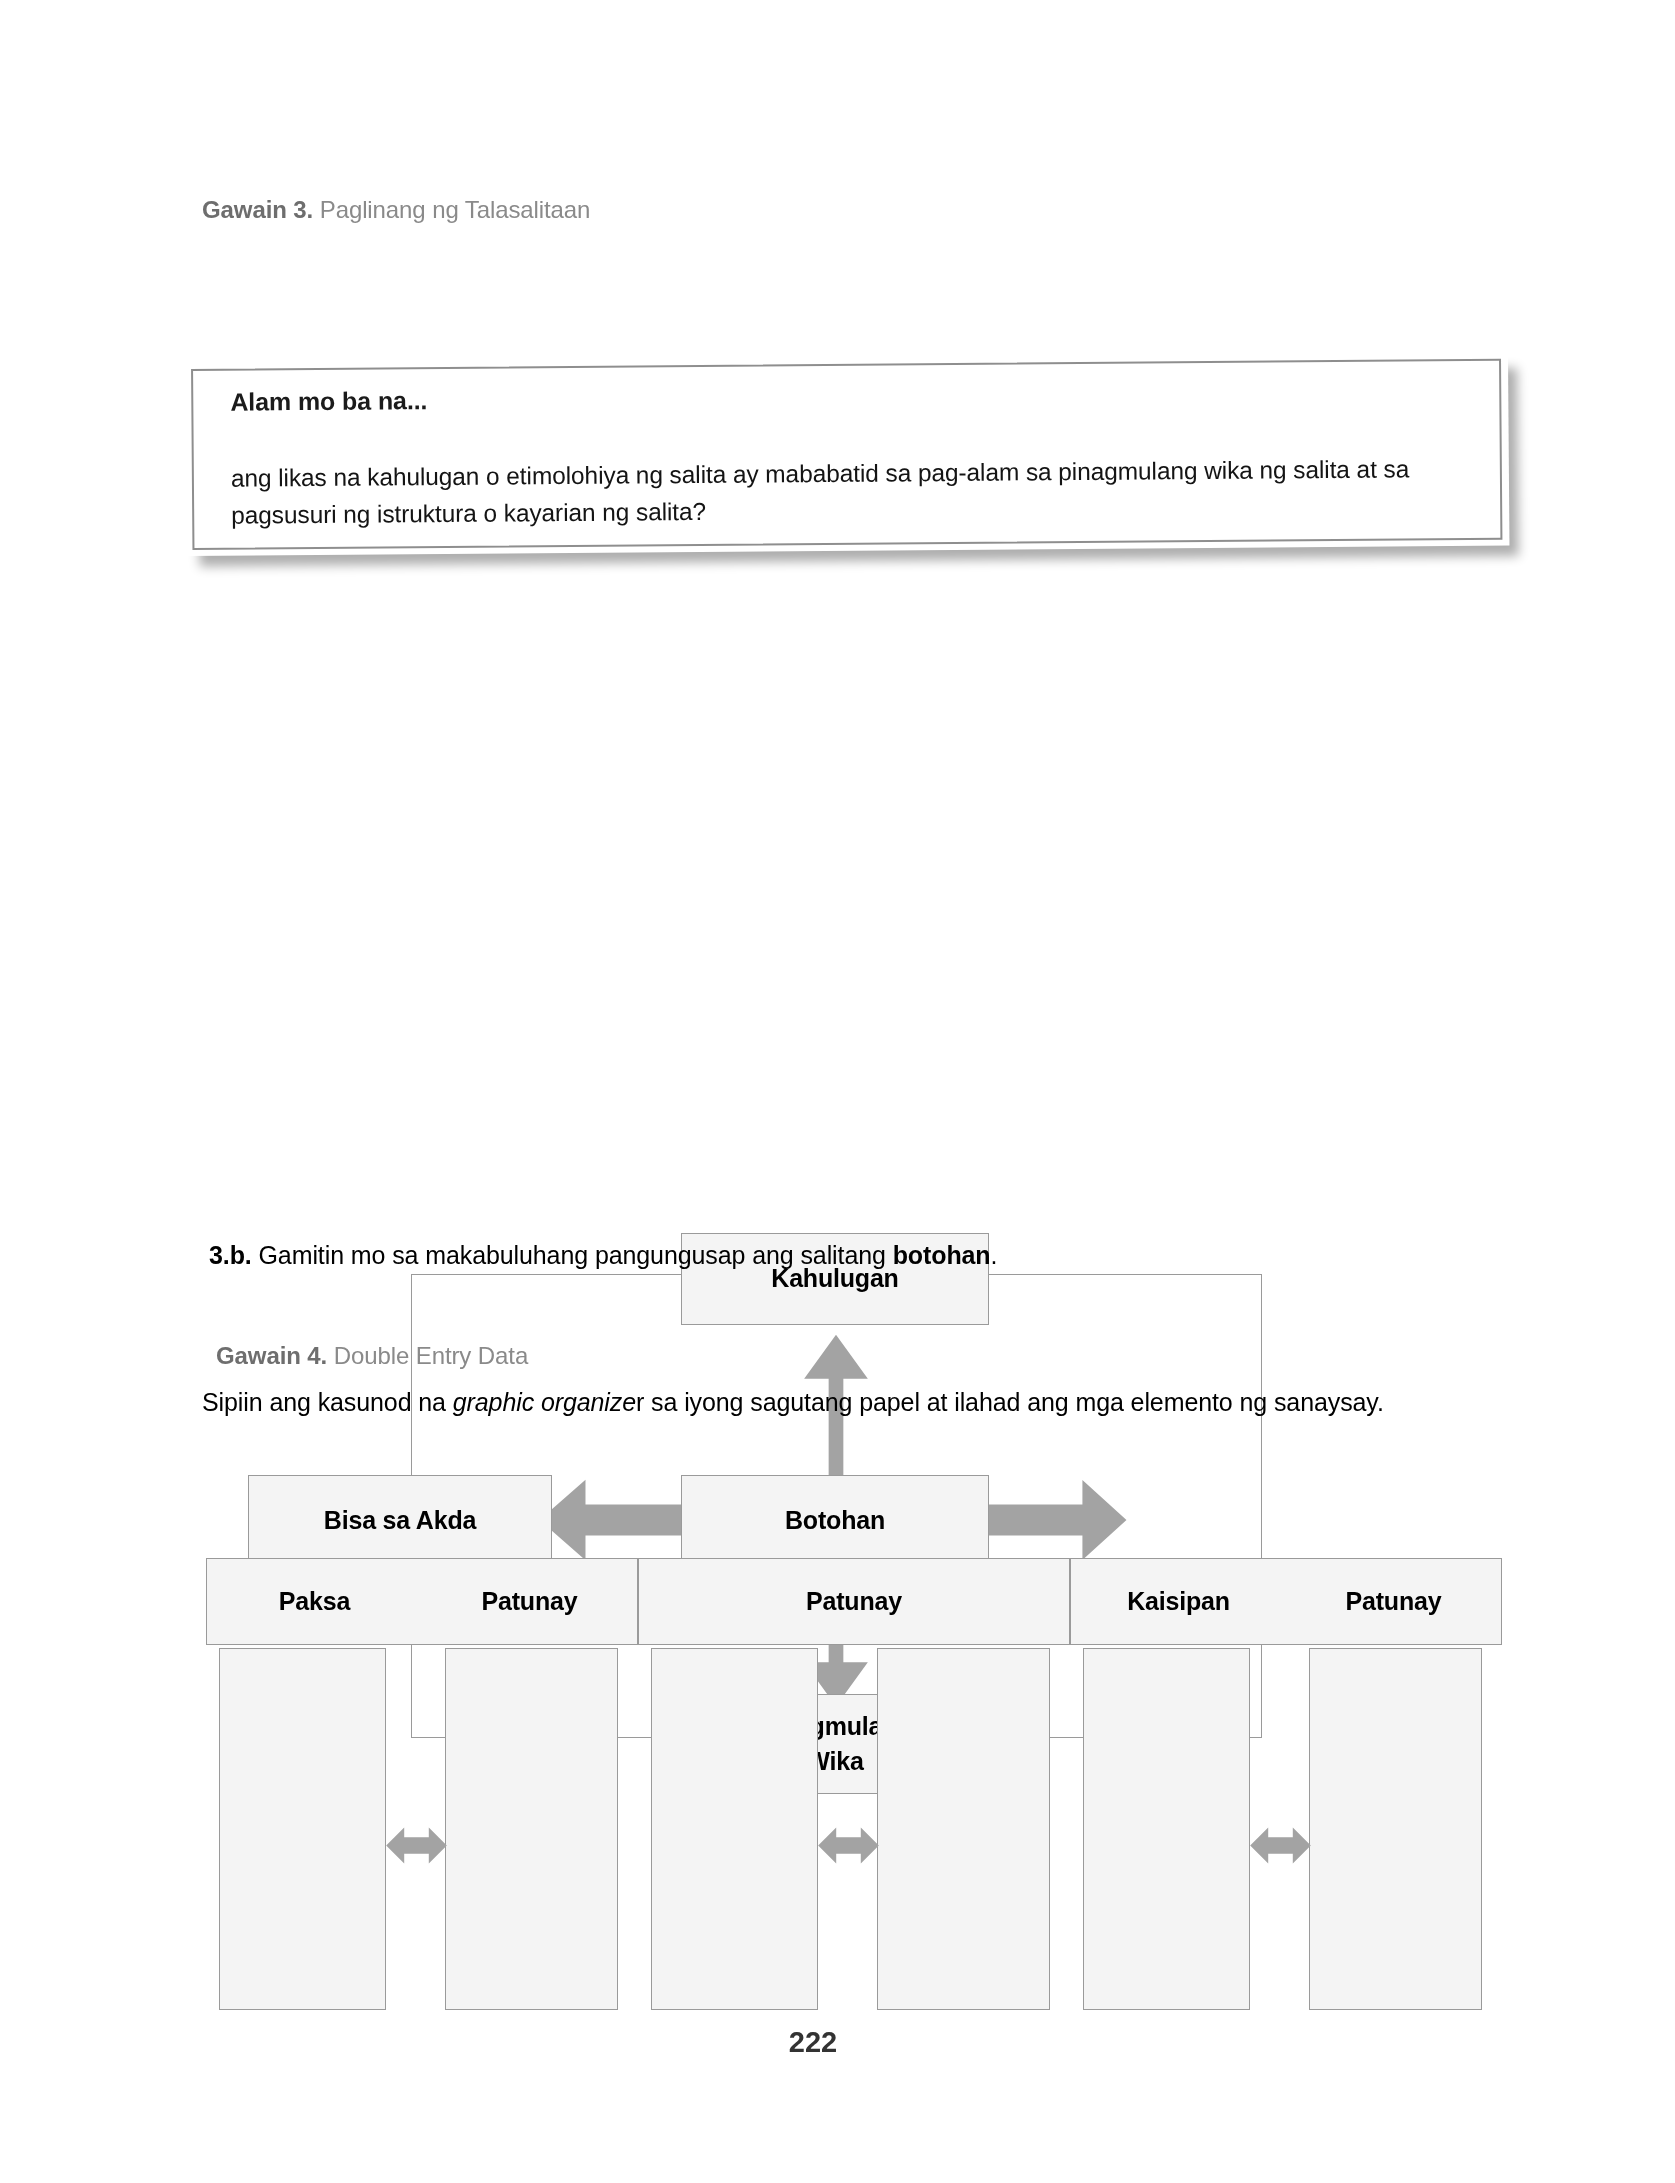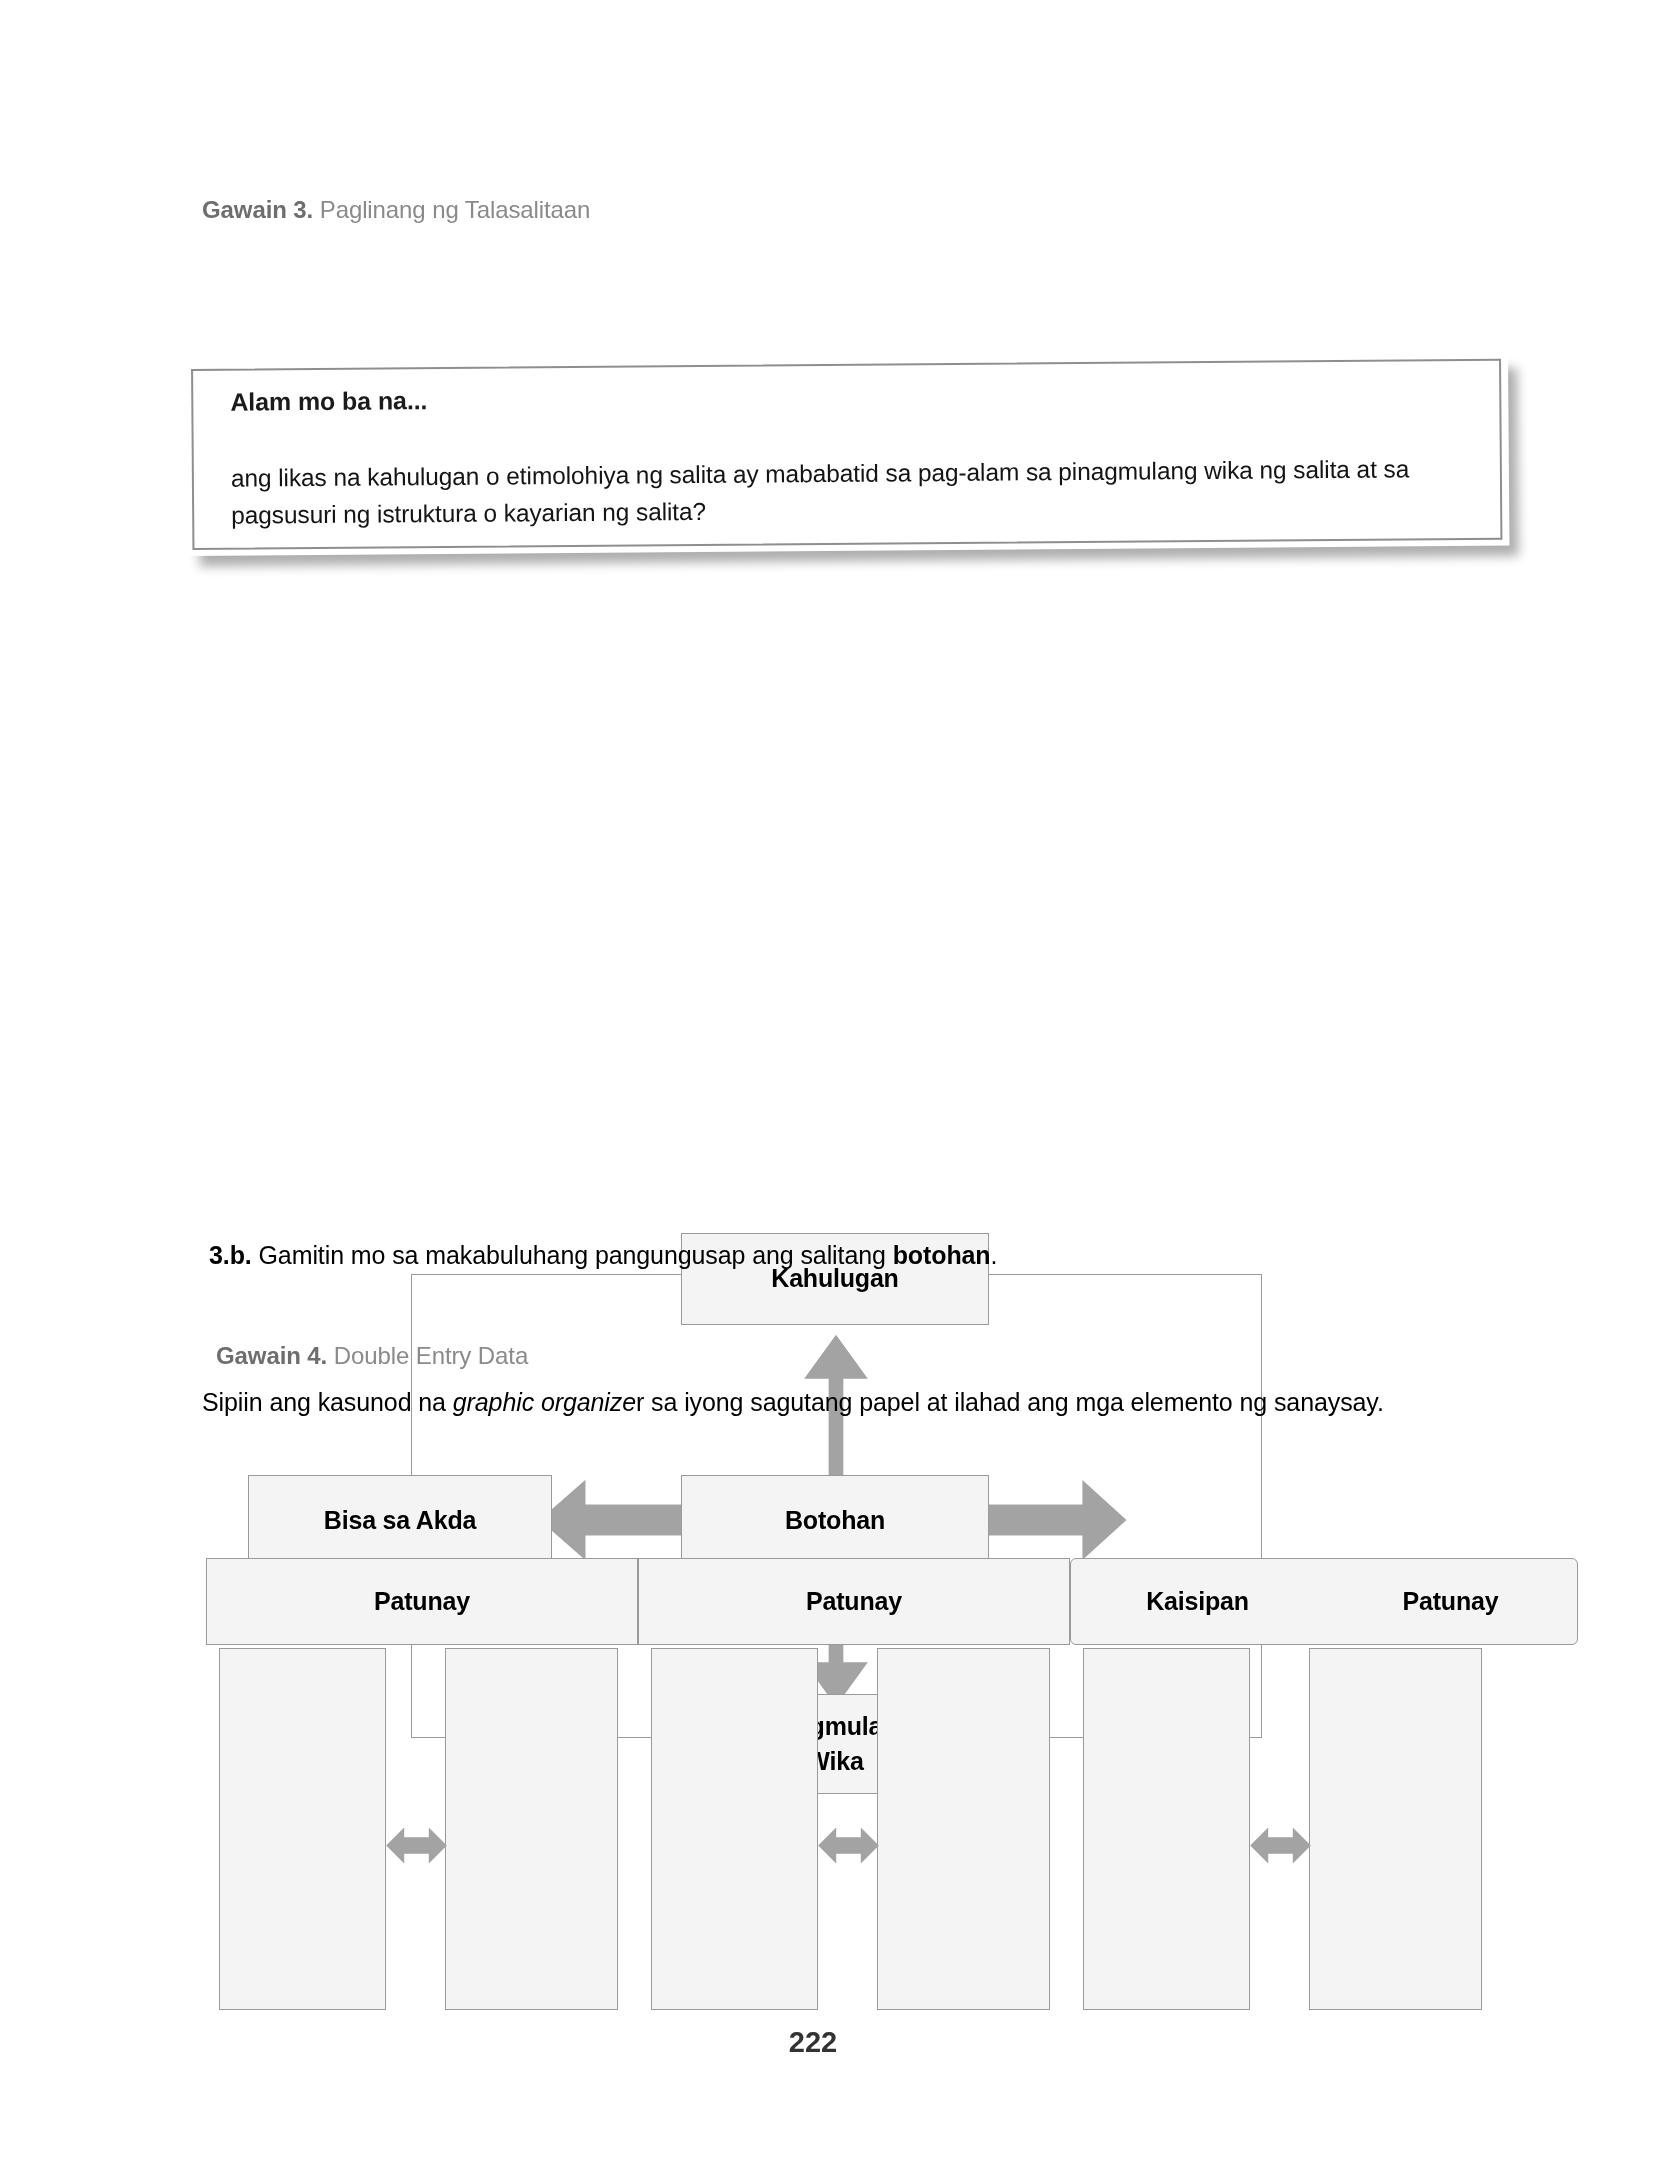--- a/index.html
+++ b/index.html
@@ -179,28 +179,29 @@
     <span>Double Entry Data</span>
   </div>
 
   <div class="para" style="left:202px;top:1385px;width:1309px;">
     <span>Sipiin ang kasunod na </span><span class="ital">graphic organize</span><span>r sa iyong sagutang papel at ilahad ang mga elemento ng sanaysay.</span>
   </div>
 
   <div id="table-area">
 
     <div class="hdr-group" style="left:206px;width:432px;">
+      <div class="hdr-cell">Paksa</div>
       <div class="hdr-cell">Patunay</div>
     </div>
 
     <div class="hdr-group" style="left:638px;width:432px;">
       <div class="hdr-cell">Patunay</div>
     </div>
 
-    <div class="hdr-group" style="left:1070px;width:508px;border-radius:6px;">
+    <div class="hdr-group" style="left:1070px;width:432px;">
       <div class="hdr-cell">Kaisipan</div>
       <div class="hdr-cell">Patunay</div>
     </div>
 
     <div class="col-box" style="left:219px;width:167px;"></div>
     <div class="col-box" style="left:445px;width:173px;"></div>
     <svg class="dbl-arrow" style="left:386px;width:61px;height:59px;" viewBox="0 0 74 72">
       <polygon points="0,36 22,14 22,26 52,26 52,14 74,36 52,58 52,46 22,46 22,58" fill="#a3a3a3"></polygon>
     </svg>
 

